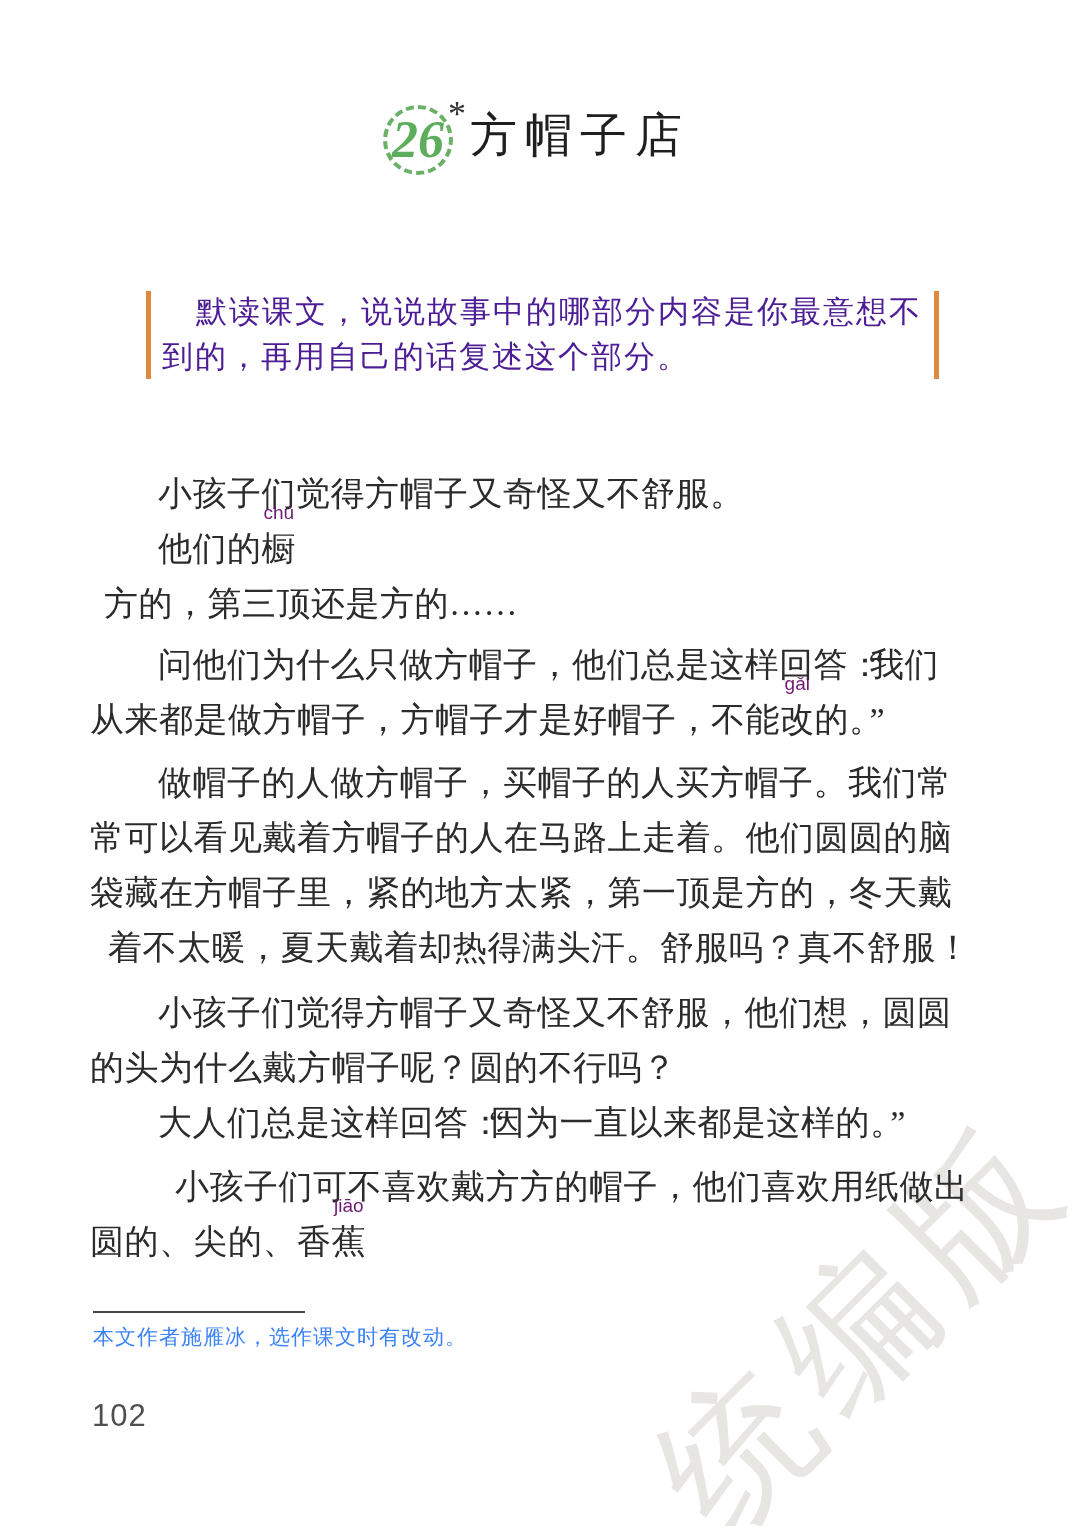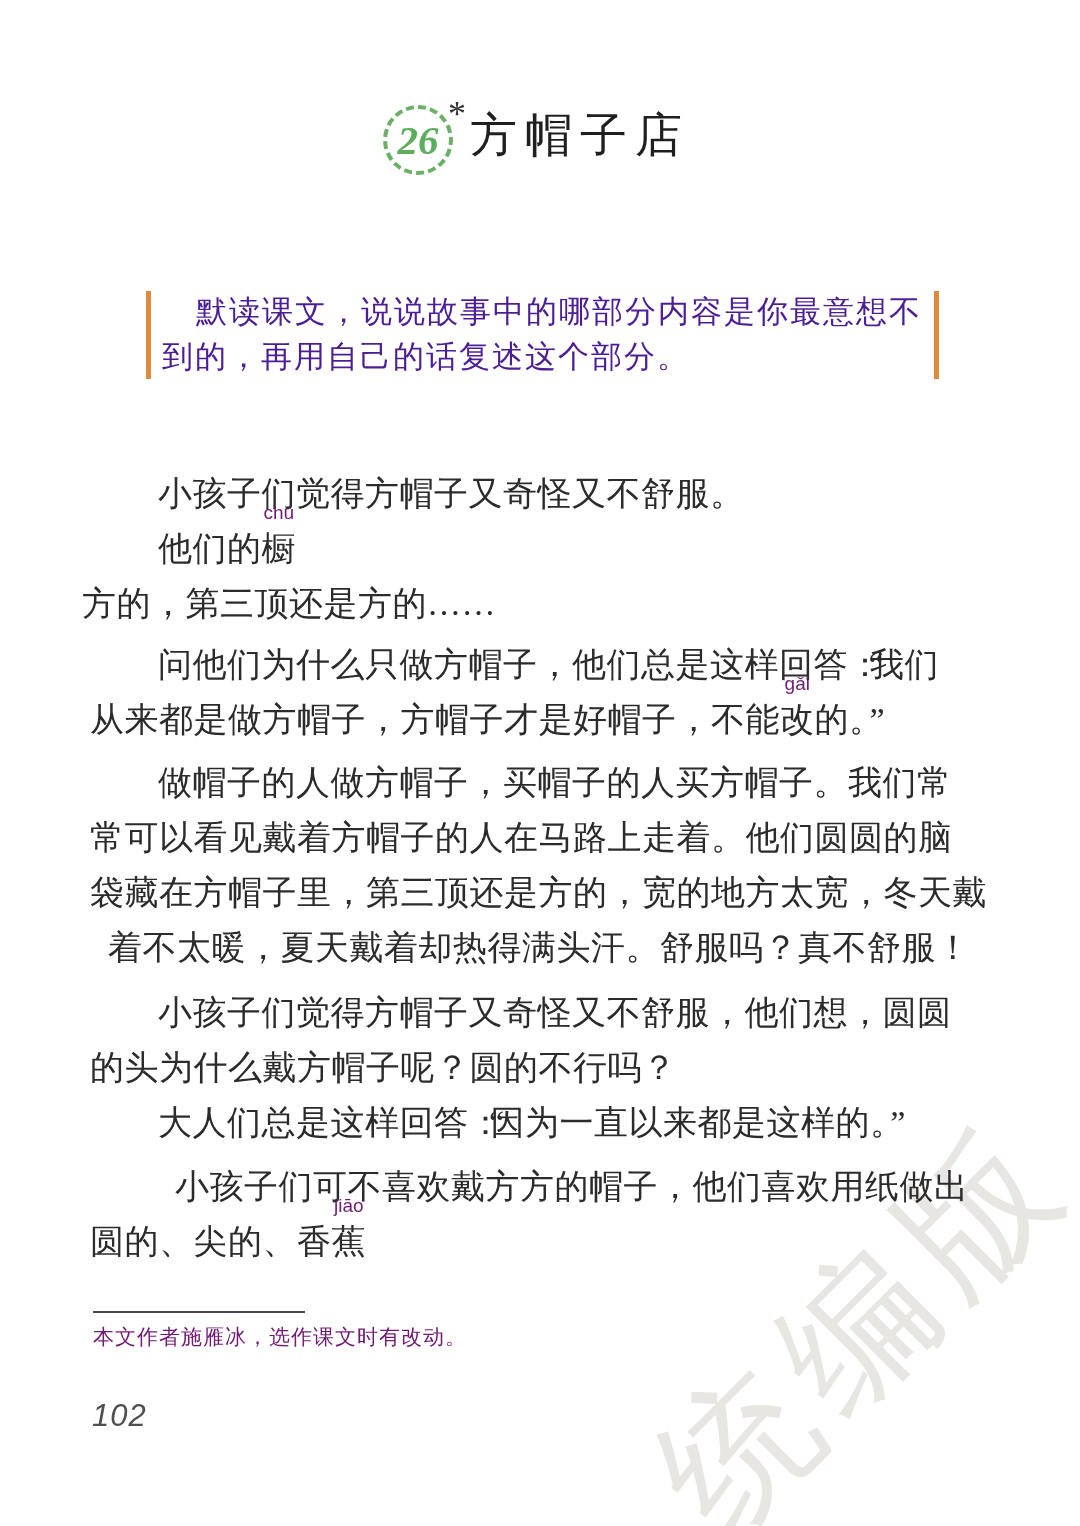--- a/index.html
+++ b/index.html
@@ -9,21 +9,21 @@
   
   .watermark{position:absolute;left:622px;top:1242px;width:486px;height:170px;z-index:0;
              display:flex;align-items:center;justify-content:center;
              font-size:150px;letter-spacing:18px;color:#e8e6e2;white-space:nowrap;
              transform:rotate(-45deg);}
 
   
   .badge{position:absolute;left:383px;top:105px;width:62px;height:62px;z-index:1;
          border:4px dashed #6ab167;border-radius:50%;
          display:flex;align-items:center;justify-content:center;background:#fff;}
-  .badge span{font-size:41px;font-weight:bold;font-style:italic;color:#5cae5c;line-height:1;}
+  .badge span{font-size:52px;font-weight:bold;font-style:italic;color:#5cae5c;line-height:1;}
   .star{position:absolute;left:448px;top:96px;z-index:1;font-size:36px;color:#333;line-height:1;}
   .title{position:absolute;left:470px;top:110px;margin:0;z-index:1;
          font-size:47px;font-weight:normal;letter-spacing:8px;color:#1f1f1f;line-height:1.1;white-space:nowrap;}
 
   
   .bar{position:absolute;width:5px;height:88px;background:#dd8a3c;z-index:1;}
   .barl{left:146px;top:291px;}
   .barr{left:934px;top:291px;}
   .iline{position:absolute;z-index:1;font-size:31px;letter-spacing:2px;color:#4c1d95;
          line-height:31px;white-space:nowrap;}
@@ -35,24 +35,24 @@
          line-height:34px;white-space:nowrap;}
   .anno{position:relative;}
   .py{position:absolute;left:50%;top:-27px;transform:translateX(-50%);
       font-family:Liberation Sans, sans-serif;font-style:normal;
       font-size:19px;letter-spacing:0;color:#701a75;line-height:1;}
   .squeeze{letter-spacing:-0.4em;}
 
   
   .fdiv{position:absolute;left:93px;top:1311px;width:212px;height:2px;background:#474747;z-index:1;}
   .fnote{position:absolute;left:93px;top:1322px;z-index:1;font-size:21px;letter-spacing:1px;
-         color:#701a75;white-space:nowrap;line-height:30px;}
+         color:#3b82f6;white-space:nowrap;line-height:30px;}
   .pnum{position:absolute;left:92px;top:1400px;z-index:1;
         font-family:"Liberation Sans","DejaVu Sans",sans-serif;
-        font-size:31px;letter-spacing:1px;color:#4f4f4f;line-height:1;font-style:italic;}
+        font-size:31px;letter-spacing:1px;color:#4f4f4f;line-height:1;}
 </style>
 </head>
 <body>
 
 <div class="page">
 
   <div class="watermark">统编版</div>
 
   <div>
     <span class="badge">
@@ -65,26 +65,26 @@
   <div>
     <span class="bar barl"></span>
     <span class="bar barr"></span>
     <div class="iline i1">默读课文，说说故事中的哪部分内容是你最意想不</div>
     <div class="iline i2">到的，再用自己的话复述这个部分。</div>
   </div>
 
   <div id="body-text">
       <div class="bline" style="top: 477px; left: 158px;"><span>小孩子们觉得方帽子又奇怪又不舒服。</span></div>
       <div class="bline" style="top: 532px; left: 158px;"><span>他们的</span><span class="anno">橱<i class="py">chú</i></span></div>
-      <div class="bline" style="top: 587px; left: 82px; text-align: center;"><span>方的，第三顶还是方的……</span></div>
+      <div class="bline" style="top: 587px; left: 104px; text-align: center;"><span>方的，第三顶还是方的……</span></div>
       <div class="bline" style="top: 648px; left: 158px;"><span>问他们为什么只做方帽子，他们总是这样回答</span><span class="squeeze">：“</span><span>我们</span></div>
       <div class="bline" style="top: 703px; left: 90px;"><span>从来都是做方帽子，方帽子才是好帽子，不能</span><span class="anno">改<i class="py">gǎi</i></span><span>的</span><span class="squeeze">。”</span></div>
       <div class="bline" style="top: 766px; left: 158px;"><span>做帽子的人做方帽子，买帽子的人买方帽子。我们常</span></div>
       <div class="bline" style="top: 821px; left: 90px;"><span>常可以看见戴着方帽子的人在马路上走着。他们圆圆的脑</span></div>
-      <div class="bline" style="top: 876px; left: 90px;"><span>袋藏在方帽子里，第三顶还是方的，宽的地方太宽，冬天戴</span></div>
+      <div class="bline" style="top: 876px; left: 90px;"><span>袋藏在方帽子里，紧的地方太紧，第一顶是方的，冬天戴</span></div>
       <div class="bline" style="top: 931px; left: 108px;"><span>着不太暖，夏天戴着却热得满头汗。舒服吗？真不舒服！</span></div>
       <div class="bline" style="top: 996px; left: 158px;"><span>小孩子们觉得方帽子又奇怪又不舒服，他们想，圆圆</span></div>
       <div class="bline" style="top: 1051px; left: 90px;"><span>的头为什么戴方帽子呢？圆的不行吗？</span></div>
       <div class="bline" style="top: 1106px; left: 158px;"><span>大人们总是这样回答</span><span class="squeeze">：“</span><span>因为一直以来都是这样的</span><span class="squeeze">。”</span></div>
       <div class="bline" style="top: 1170px; left: 158px; margin-left: 17px;"><span>小孩子们可不喜欢戴方方的帽子，他们喜欢用纸做出</span></div>
       <div class="bline" style="top: 1225px; left: 90px;"><span>圆的、尖的、香</span><span class="anno">蕉<i class="py">jiāo</i></span></div>
     </div>
 
   <div class="fdiv"></div>
   <div class="fnote">本文作者施雁冰，选作课文时有改动。</div>

